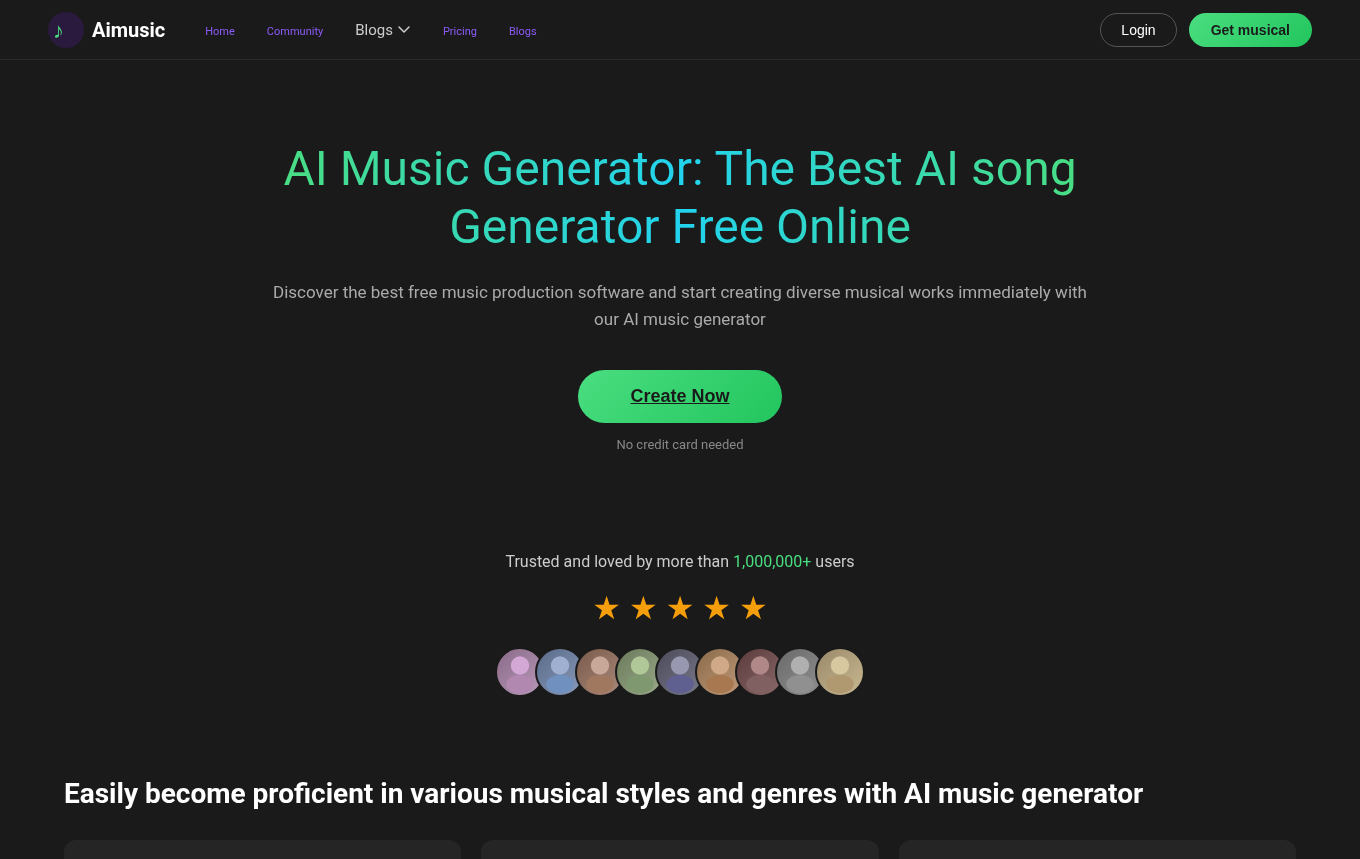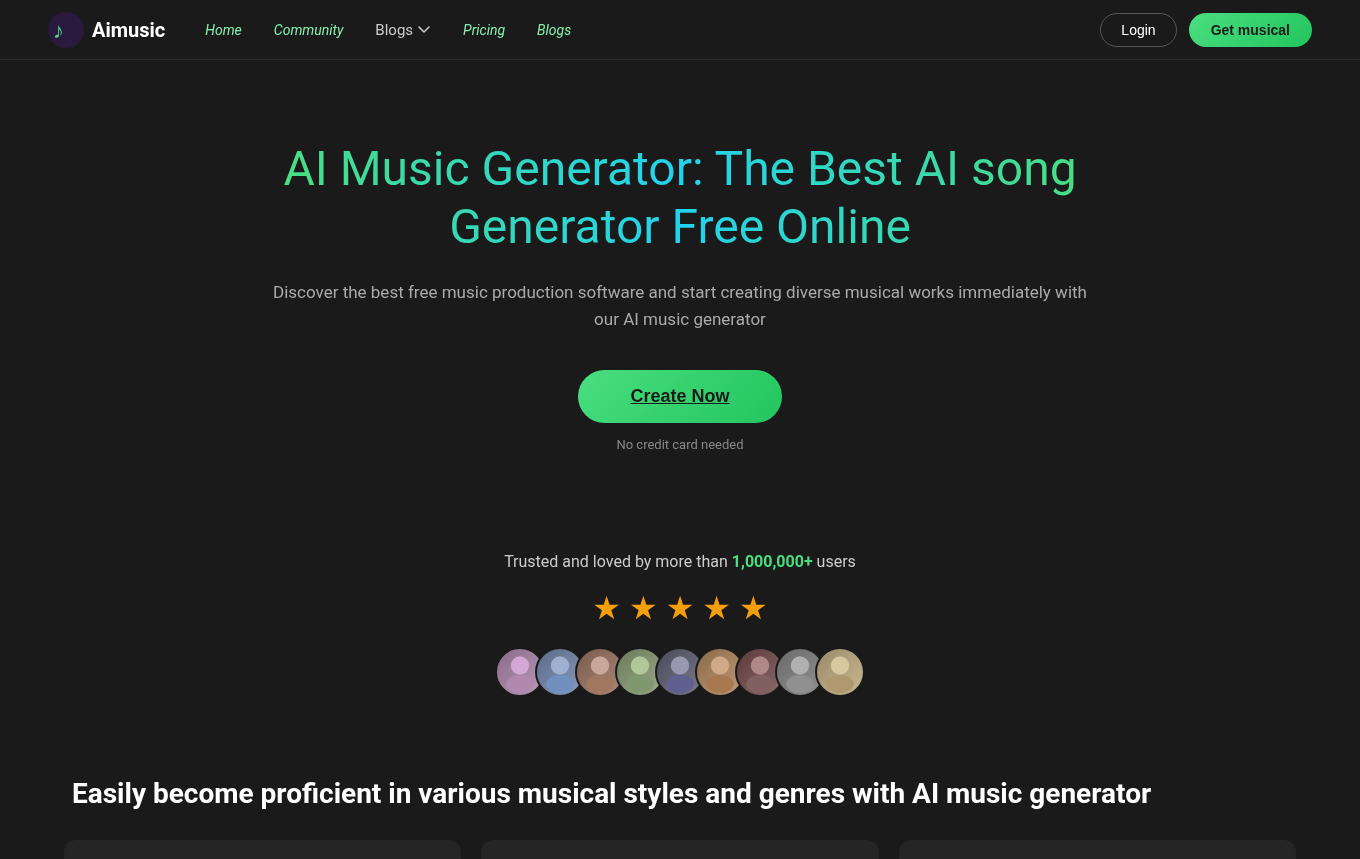--- a/index.html
+++ b/index.html
@@ -45,25 +45,24 @@
       font-weight: 700;
       color: #ffffff;
     }
     .nav-links {
       display: flex;
       align-items: center;
       gap: 32px;
       list-style: none;
     }
     .nav-links li a {
-      color: #86efac;
+      color: #8b5cf6;
       text-decoration: none;
-      font-size: 14px;
+      font-size: 11px;
       font-weight: 400;
-      font-style: italic;
     }
     .tools-item {
       display: flex;
       align-items: center;
       gap: 4px;
       cursor: pointer;
       color: #cccccc;
       font-size: 15px;
     }
     .chevron-down {
@@ -141,21 +140,21 @@
     .trusted-section {
       text-align: center;
       padding: 40px 40px 20px;
     }
     .trusted-text {
       font-size: 16px;
       color: #cccccc;
     }
     .trusted-count {
       color: #4ade80;
-      font-weight: 700;
+      font-weight: 400;
     }
     .stars-row {
       display: flex;
       justify-content: center;
       gap: 8px;
       margin-top: 18px;
       font-size: 32px;
     }
     .star { color: #f59e0b; }
 
@@ -189,21 +188,20 @@
 
     
     .bottom-section {
       padding: 60px 64px 20px;
     }
     .bottom-title {
       font-size: 28px;
       font-weight: 700;
       color: #ffffff;
       margin-bottom: 30px;
-      margin-left: 8px;
     }
     .cards-row {
       display: grid;
       grid-template-columns: 1fr 1fr 1fr;
       gap: 20px;
     }
     .card {
       background: #252525;
       border-radius: 12px;
       height: 80px;

